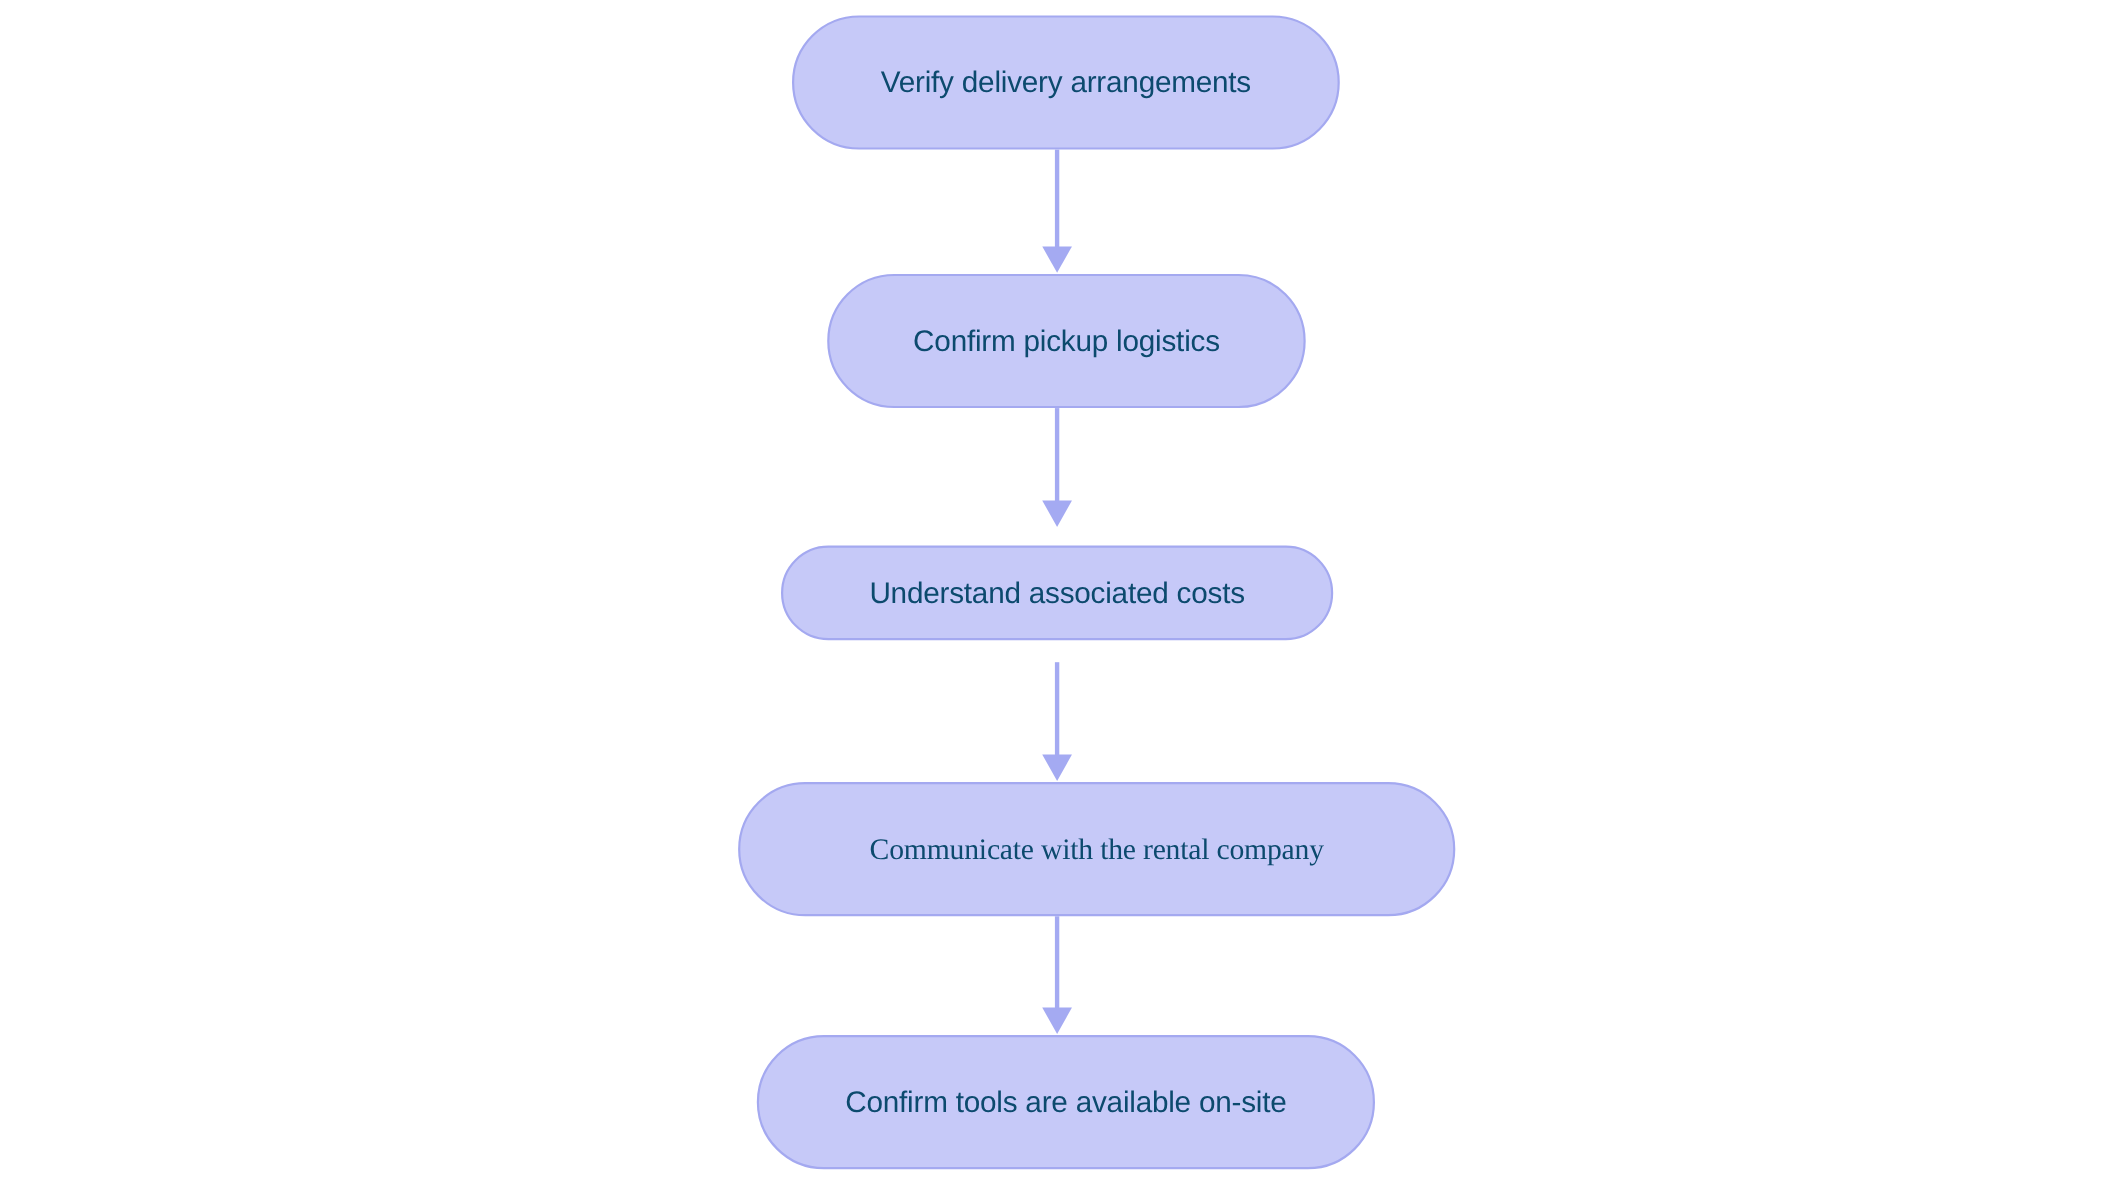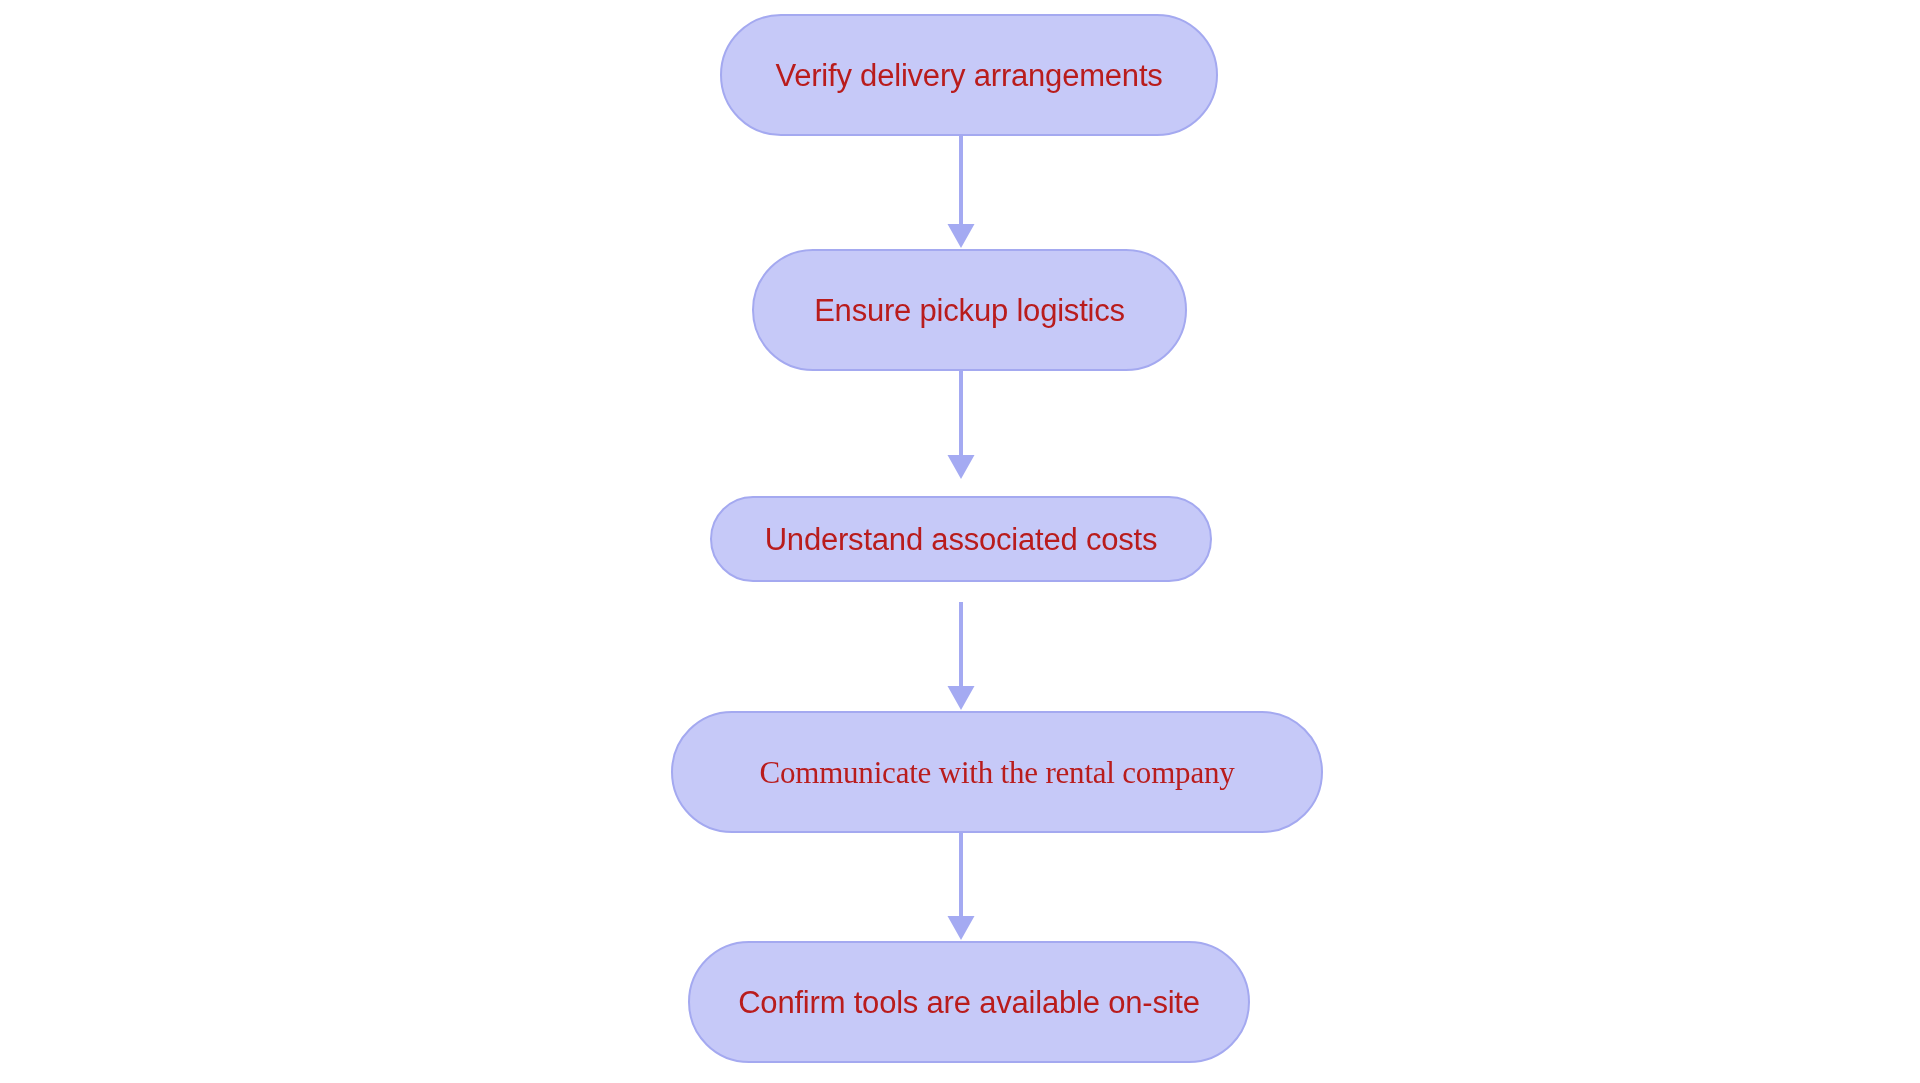--- a/index.html
+++ b/index.html
@@ -35,22 +35,22 @@
     font-size: 31px;
     font-weight: 400;
     letter-spacing: -0.2px;
     line-height: 1;
     white-space: nowrap;
     user-select: none;
   }
 
   .node-label {
     display: block;
-    color: #b91c1c;
-    font-size: 31px;
+    color: #0c4a6e;
+    font-size: 27px;
     line-height: 1;
     white-space: nowrap;
   }
 
   .connector {
     position: absolute;
     pointer-events: none;
   }
 
   .connector svg {
@@ -89,21 +89,21 @@
       <line x1="24" y1="0" x2="24" y2="87" stroke="#a4aaf2" stroke-width="4"></line>
       <polygon points="10.5,83 37.5,83 24,107" fill="#a4aaf2"></polygon>
     </svg>
   </div>
 
   <div class="flow-node" style="left:720px; top:14px; width:498px; height:122px;">
     <span class="node-label">Verify delivery arrangements</span>
   </div>
 
   <div class="flow-node" style="left:752px; top:249px; width:435px; height:122px;">
-    <span class="node-label">Ensure pickup logistics</span>
+    <span class="node-label">Confirm pickup logistics</span>
   </div>
 
   <div class="flow-node" style="left:710px; top:480px; width:502px; height:86px;margin-top:16px;">
     <span class="node-label">Understand associated costs</span>
   </div>
 
   <div class="flow-node" style="left:671px; top:711px; width:652px; height:122px;font-family:Liberation Serif, serif;">
     <span class="node-label">Communicate with the rental company</span>
   </div>
 

